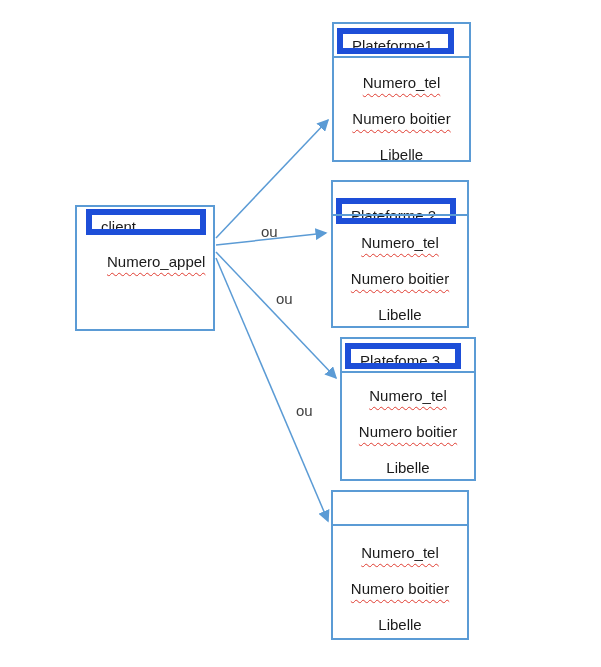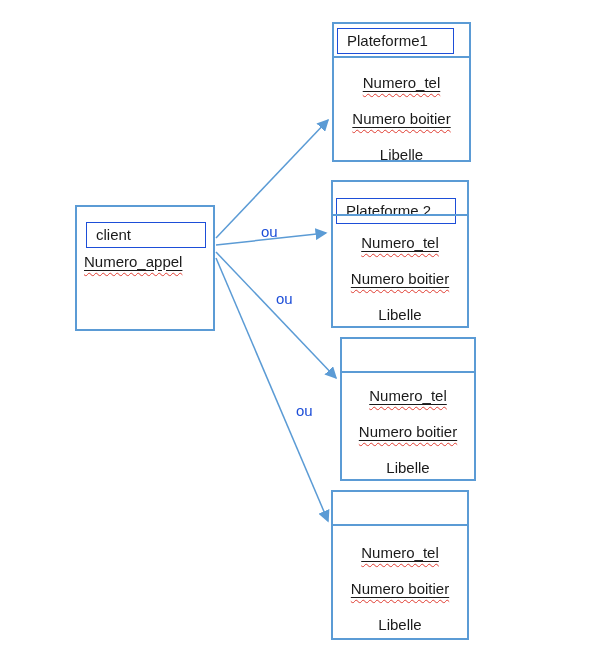--- a/index.html
+++ b/index.html
@@ -8,21 +8,21 @@
 
   
   .ebox{
     position:absolute;
     border:2px solid #5b9bd5;
     background:#fff;
     box-sizing:border-box;
   }
   .title-box{
     position:absolute;
-    border:1px solid #1d4ed8;
+    border:6px solid #1d4ed8;
     background:#fff;
     box-sizing:border-box;
     font-size:15px;
     line-height:24px;
     padding-left:9px;
     white-space:nowrap;
     overflow:hidden;
   }
   .header-sep{
     position:absolute;
@@ -35,29 +35,29 @@
     display:flex;
     flex-direction:column;
   }
   .field{
     font-size:15px;
     height:36px;
     display:flex;
     align-items:center;
     justify-content:center;
   }
-  .field.left{justify-content:flex-start;padding-left:7px;}
+  .field.left{justify-content:flex-start;padding-left:30px;}
   
-  .u{text-decoration:underline;text-decoration-color:#1a1a1a;text-underline-offset:3px;}
+  .u{text-decoration-color:#1a1a1a;text-underline-offset:3px;}
   .sp{text-decoration:underline wavy #e03c31;text-decoration-thickness:1px;text-underline-offset:5px;}
 
   .ou-label{
     position:absolute;
     font-size:15px;
-    color:#1d4ed8;
+    color:#404040;
     background:transparent;
   }
   svg.arrows{position:absolute;left:0;top:0;pointer-events:none;}
 </style>
 </head>
 <body>
 
 <div class="stage">
 
   <svg class="arrows" width="601" height="667" viewBox="0 0 601 667">
@@ -70,21 +70,21 @@
     <line x1="216" y1="245" x2="326" y2="233" stroke="#5b9bd5" stroke-width="1.5" marker-end="url(#arrowhead)"></line>
     <line x1="216" y1="252" x2="336" y2="378" stroke="#5b9bd5" stroke-width="1.5" marker-end="url(#arrowhead)"></line>
     <line x1="216" y1="258" x2="328" y2="521" stroke="#5b9bd5" stroke-width="1.5" marker-end="url(#arrowhead)"></line>
   </svg>
 
   <div class="ou-label" style="left:261px;top:223px;">ou</div>
   <div class="ou-label" style="left:276px;top:290px;">ou</div>
   <div class="ou-label" style="left:296px;top:402px;">ou</div>
 
   <div class="ebox" style="left:75px;top:205px;width:140px;height:126px;">
-    <div class="title-box" style="left:9px;top:2px;width:120px;height:26px;margin-top:13px;">
+    <div class="title-box" style="left:9px;top:2px;width:120px;height:26px;">
       <span>client</span>
     </div>
     <div class="fields" style="top:36px;">
       <div class="field left">
         <span class="u"><span class="sp">Numero_appel</span></span>
       </div>
     </div>
   </div>
 
   <div class="ebox" style="left:332px;top:22px;width:139px;height:140px;">
@@ -117,20 +117,23 @@
       <div class="field">
         <span class="u"><span class="sp">Numero boitier</span></span>
       </div>
       <div class="field">
         <span>Libelle</span>
       </div>
     </div>
   </div>
 
   <div class="ebox" style="left:340px;top:337px;width:136px;height:144px;">
+    <div class="title-box" style="left:3px;top:4px;width:116px;height:26px;">
+      <span>Platefome 3</span>
+    </div>
     <div class="header-sep" style="top:32px;"></div>
     <div class="fields" style="top:38px;">
       <div class="field">
         <span class="u"><span class="sp">Numero_tel</span></span>
       </div>
       <div class="field">
         <span class="u"><span class="sp">Numero boitier</span></span>
       </div>
       <div class="field">
         <span>Libelle</span>

